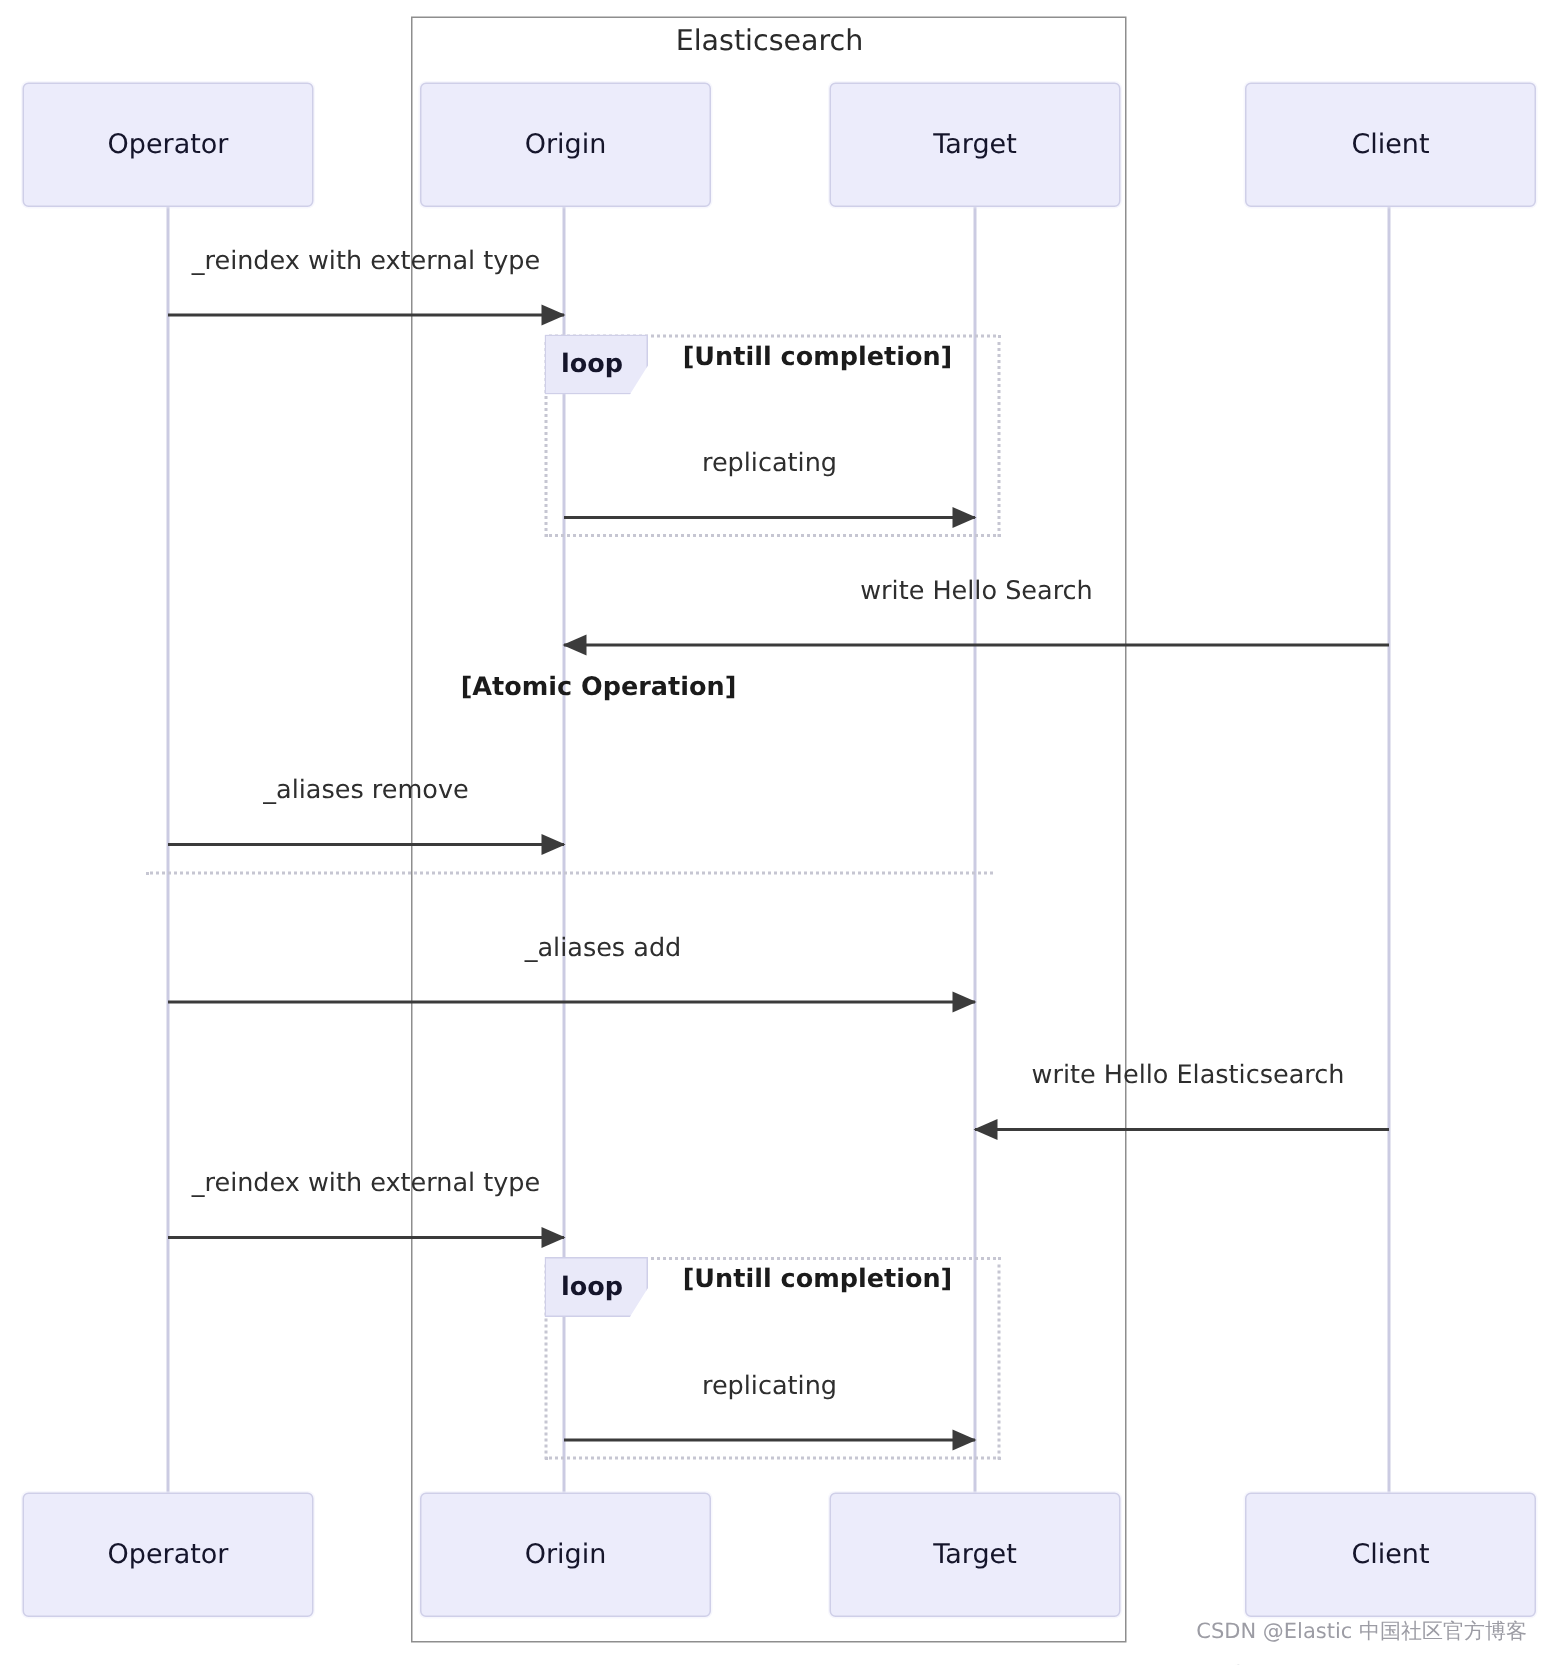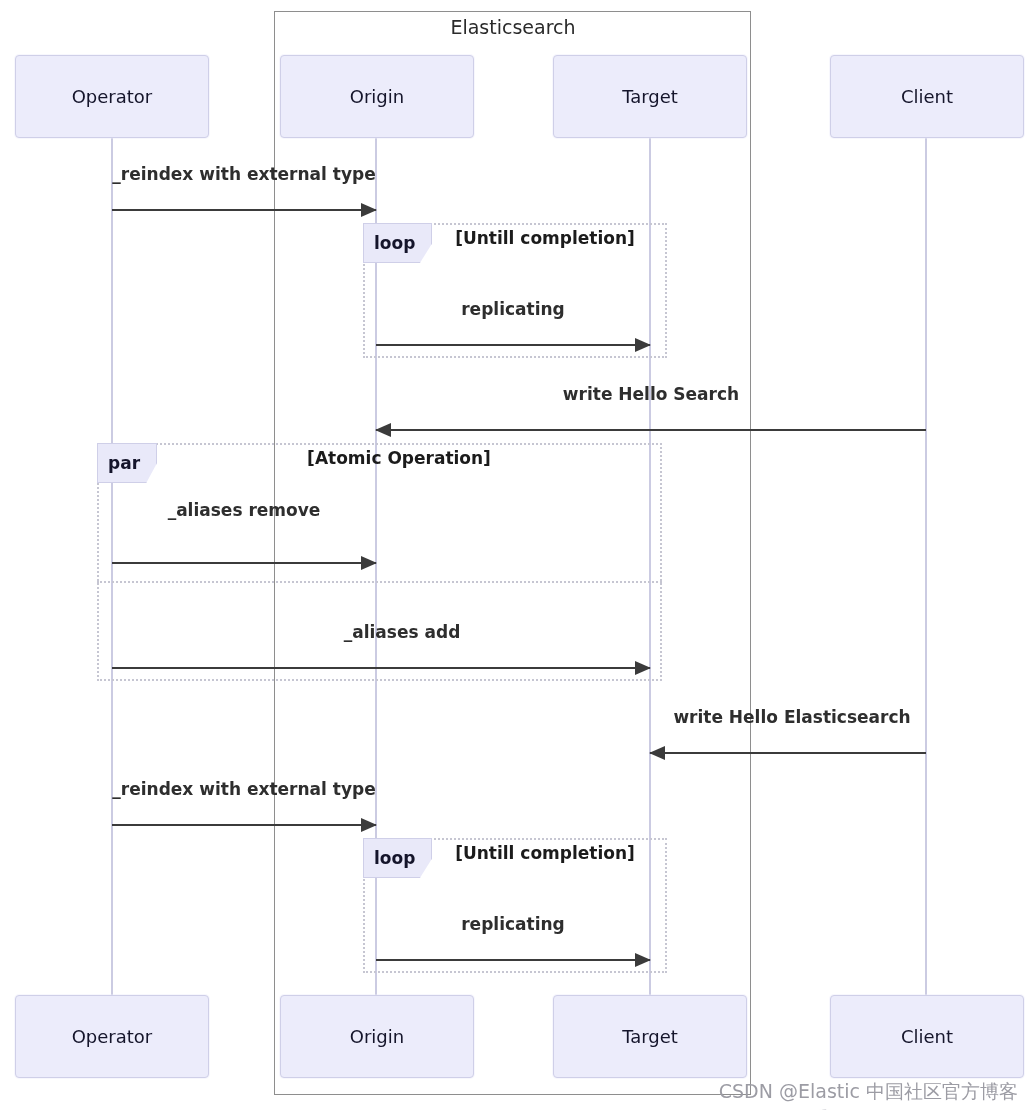--- a/index.html
+++ b/index.html
@@ -9,37 +9,37 @@
   }
   .lifeline { position:absolute; width:2px; top:138px; height:857px; background:var(--lifeline,#CBCBE2); }
   .es-frame { position:absolute; left:274px; top:11px; width:477px; height:1084px;
     border:1.5px solid var(--frame-border,#8E8E8E); box-sizing:border-box; }
   .es-title { position:absolute; left:274px; top:16px; width:478px; text-align:center;
     font-size:19px; color:#2a2a2a; }
   .actor { position:absolute; width:194px; height:83px; background:var(--actor-fill,#ECECFB);
     border:1px solid var(--actor-border,#CFCFE8); border-radius:4px; box-sizing:border-box;
     display:flex; align-items:center; justify-content:center; font-size:18px;
     color:var(--actor-text,#15152B); box-shadow:0 0 0 1px rgba(236,236,251,.4); }
-  .msg-label { position:absolute; font-size:17px; color:var(--text,#2E2E2E); text-align:center; white-space:nowrap;font-weight:bold; }
+  .msg-label { position:absolute; font-size:17px; color:var(--text,#2E2E2E); text-align:center; white-space:nowrap; }
   .arrow { position:absolute; height:0; border-top:2px solid var(--arrow,#3B3B3B); }
   .head { position:absolute; width:0; height:0; top:-8px; }
   .head.right { right:-1px; border-top:7px solid transparent; border-bottom:7px solid transparent;
     border-left:16px solid var(--arrow,#3B3B3B); }
   .head.left  { left:-1px;  border-top:7px solid transparent; border-bottom:7px solid transparent;
     border-right:16px solid var(--arrow,#3B3B3B); }
   .fragment { position:absolute; border:2px dotted var(--fragment-border,#C6C6D2); box-sizing:border-box; }
   .frag-label { position:absolute; left:-2px; top:-2px; height:40px; padding:0 16px 0 10px;
     background:var(--fragment-label-fill,#E9E9F9); border:1px solid var(--actor-border,#CFCFE8);
     box-sizing:border-box; display:flex; align-items:center; font-size:17px; font-weight:600;
     color:var(--actor-text,#15152B); clip-path:polygon(0 0,100% 0,100% 50%,82% 100%,0 100%); }
   .frag-cond { position:absolute; font-size:17px; font-weight:600; color:#1b1b1b; text-align:center; white-space:nowrap; }
   .divider { position:absolute; height:0; border-top:2px dotted var(--fragment-border,#C6C6D2); }
   .wm-zhihu { position:absolute; right:20px; top:1104px; font-size:37px; letter-spacing:1px;
     color:#a16207; -webkit-text-stroke:1.2px #c3c3c9; text-shadow:0 0 1px #cfcfd4; white-space:nowrap; }
-  .wm-csdn { position:absolute; right:14px; top:1079px; font-size:19px;
+  .wm-csdn { position:absolute; right:14px; top:1079px; font-size:14px;
     color:var(--watermark-gray,#9C9CA4); white-space:nowrap; }
 </style>
 </head>
 <body>
 
 <div class="canvas">
 
   <div class="es-frame"></div>
   <div class="es-title">Elasticsearch</div>
 
@@ -66,26 +66,23 @@
   <div class="msg-label" style="left:376px; width:274px; top:299px;">replicating</div>
   <div class="arrow" style="left:376px; top:344px; width:274px;">
       <i class="head right"></i>
     </div>
 
   <div class="msg-label" style="left:376px; width:550px; top:384px;">write Hello Search</div>
   <div class="arrow" style="left:376px; top:429px; width:550px;">
       <i class="head left"></i>
     </div>
 
-  <div class="fragment" style="left:97px; top:443px; width:565px; height:238px;">
-    <div class="frag-label">par</div>
-  </div>
   <div class="frag-cond" style="left:269px; top:448px; width:260px;">[Atomic Operation]</div>
 
-  <div class="msg-label" style="left:112px; width:264px; top:500px;">_aliases remove</div>
+  <div class="msg-label" style="left:112px; width:264px; top:517px;">_aliases remove</div>
   <div class="arrow" style="left:112px; top:562px; width:264px;">
       <i class="head right"></i>
     </div>
 
   <div class="divider" style="left:97px; top:581px; width:565px;"></div>
 
   <div class="msg-label" style="left:112px; width:538px; top:622px;padding-left:21px;">_aliases add</div>
   <div class="arrow" style="left:112px; top:667px; width:538px;">
       <i class="head right"></i>
     </div>

